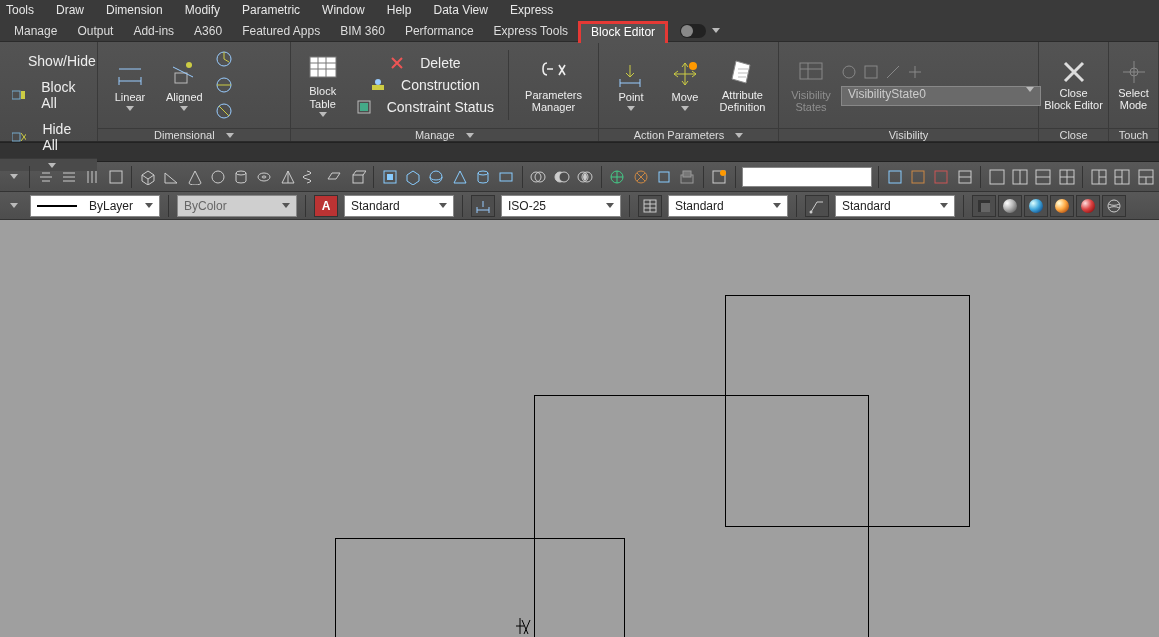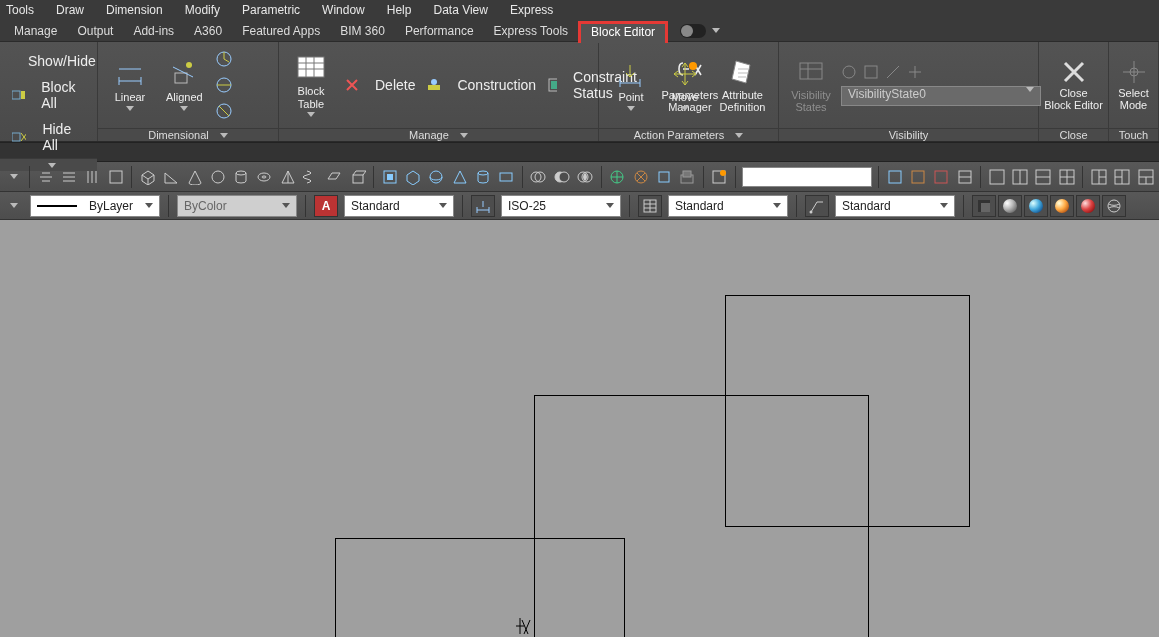--- a/index.html
+++ b/index.html
@@ -17,21 +17,21 @@
   .caret-down{width:0;height:0;border-left:4px solid transparent;border-right:4px solid transparent;border-top:5px solid #bbb;}
 
   .ribbon { display: flex; background: linear-gradient(#535353,#4a4a4a); height: 100px; border-bottom:1px solid #2a2a2a; }
   .panel { display:flex; flex-direction:column; border-right:1px solid #3a3a3a;}
   .panel-body { flex:1; display:flex; align-items:center; padding: 4px 8px; gap:6px; }
   .panel-title { height:18px; background:#4a4a4a; color:#ddd; font-size:11px; display:flex; align-items:center; justify-content:center; border-top:1px solid #3a3a3a; gap:4px;}
 
   .big-btn { display:flex; flex-direction:column; align-items:center; justify-content:center; gap:2px; padding:2px 6px; min-width:48px; height:78px; color:#eee; text-align:center; line-height:1.1;}
   .big-btn.active { background:linear-gradient(#3a7ac8,#2e68b0); border:1px solid #1e4f90; border-radius:2px;}
   .big-btn .lbl { font-size:11px; }
-  .small-row { display:flex; flex-direction:row; gap:4px;align-items:center; }
+  .small-row { display:flex; flex-direction:column; gap:4px;align-items:center; }
   .small-btn { display:flex; align-items:center; gap:16px; font-size:14px; color:#eee; padding:1px 4px;}
   .vs-combo { width:200px; height:20px; background:#6a6a6a; border:1px solid #888; display:flex; align-items:flex-start; padding:0 6px; color:#ccc; font-size:12px; justify-content:space-between;}
   .dim .big-btn, .dim .small-btn, .dim { color:#8f8f8f; }
 
   .ribbon svg { display:block; }
 
   .second-row { height:20px; background:#333; border-top:1px solid #222; border-bottom:1px solid #222;}
 
   .toolbar { height:30px; background:linear-gradient(#585858,#4d4d4d); display:flex; align-items:center; gap:4px; padding:0 4px; border-bottom:1px solid #333;}
   .tb-btn { width:20px; height:20px; display:flex; align-items:center; justify-content:center; color:#ddd;}

